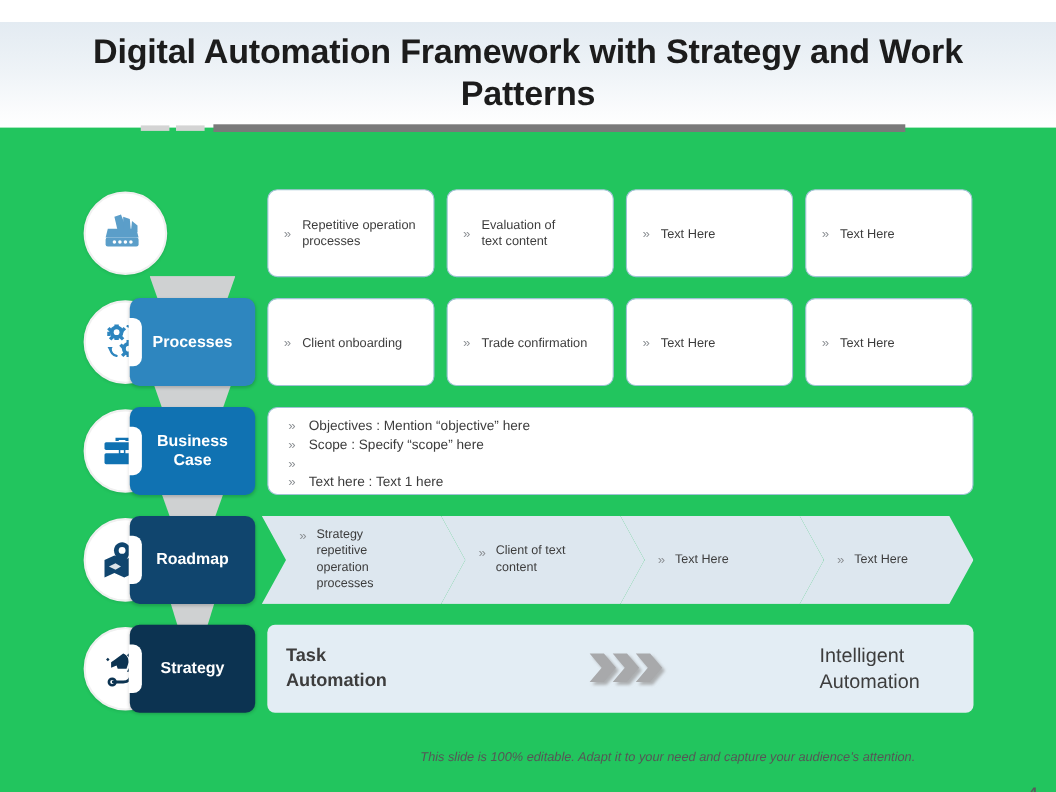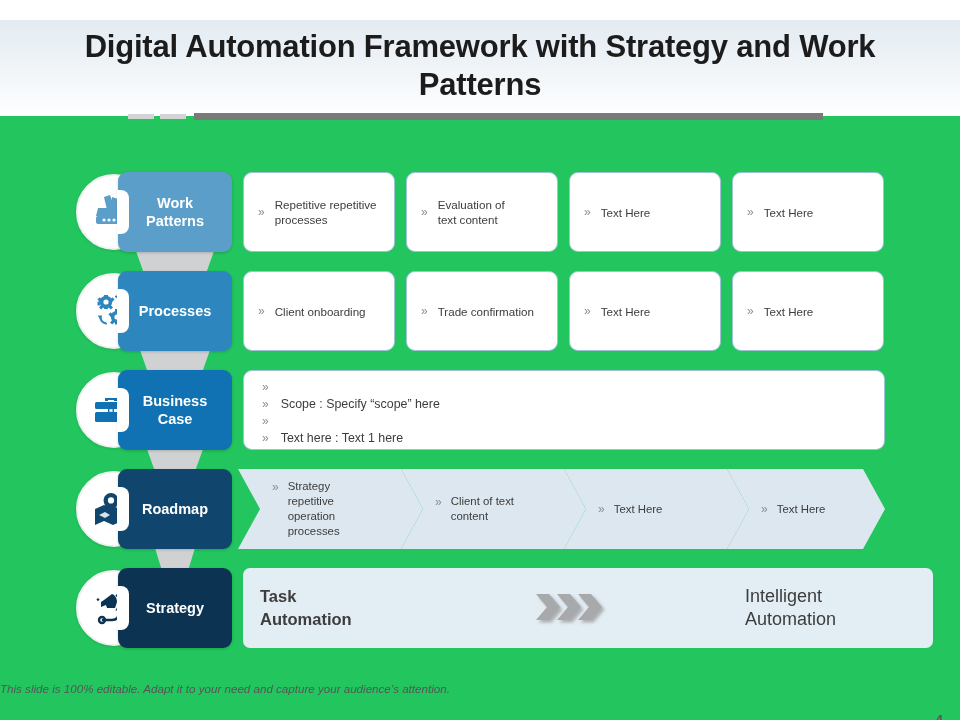--- a/index.html
+++ b/index.html
@@ -216,21 +216,20 @@
 
   
   .band {
     position: absolute;
     left: 243px;
     top: 0;
     width: 642px;
     height: 80px;
     background: #e3edf4;
     border-radius: 7px;
-    padding-left: 48px;
   }
   .band-left {
     position: absolute;
     left: 17px;
     top: 17px;
     font-size: 16.5px;
     font-weight: bold;
     color: #3d3d3d;
     line-height: 23px;
   }
@@ -250,21 +249,21 @@
     width: 82px;
     height: 36px;
   }
 
   
   .footer-note {
     position: absolute;
     left: 0;
     top: 662px;
     width: 832px;
-    text-align: left;
+    text-align: right;
     font-size: 11.6px;
     font-style: italic;
     color: #565656;
   }
   .page-num {
     position: absolute;
     right: 17px;
     bottom: 12px;
     font-size: 14px;
     font-weight: bold;
@@ -302,30 +301,25 @@
           <rect x="5" y="22" width="30" height="8" rx="2"></rect>
         </g>
         <g fill="#ffffff">
           <circle cx="13" cy="26" r="1.6"></circle>
           <circle cx="18" cy="26" r="1.6"></circle>
           <circle cx="23" cy="26" r="1.6"></circle>
           <circle cx="28" cy="26" r="1.6"></circle>
         </g>
       </svg>
     </div>
-    <div class="label-box" style="background:#5b9ec9;">
-      <span class="label-text">
-        <span>Work</span><br><span>Patterns</span>
-      </span>
-    </div>
 
     <div class="card" style="left:243px; width:152px;">
       <span class="bullet">»</span>
       <span class="card-text">
-        <span>Repetitive repetitive</span><br><span>processes</span>
+        <span>Repetitive operation</span><br><span>processes</span>
       </span>
     </div>
     <div class="card" style="left:406px; width:152px;">
       <span class="bullet">»</span>
       <span class="card-text">
         <span>Evaluation of</span><br><span>text content</span>
       </span>
     </div>
     <div class="card" style="left:569px; width:152px;">
       <span class="bullet">»</span>
@@ -407,20 +401,21 @@
     </div>
     <div class="label-box" style="background:#1072b2;">
       <span class="label-text">
         <span>Business</span><br><span>Case</span>
       </span>
     </div>
 
     <div class="wide-card">
       <div class="wide-line">
         <span class="bullet">»</span>
+        <span class="t">Objectives : Mention “objective” here</span>
       </div>
       <div class="wide-line">
         <span class="bullet">»</span>
         <span class="t">Scope : Specify “scope” here</span>
       </div>
       <div class="wide-line">
         <span class="bullet">»</span>
       </div>
       <div class="wide-line">
         <span class="bullet">»</span>

